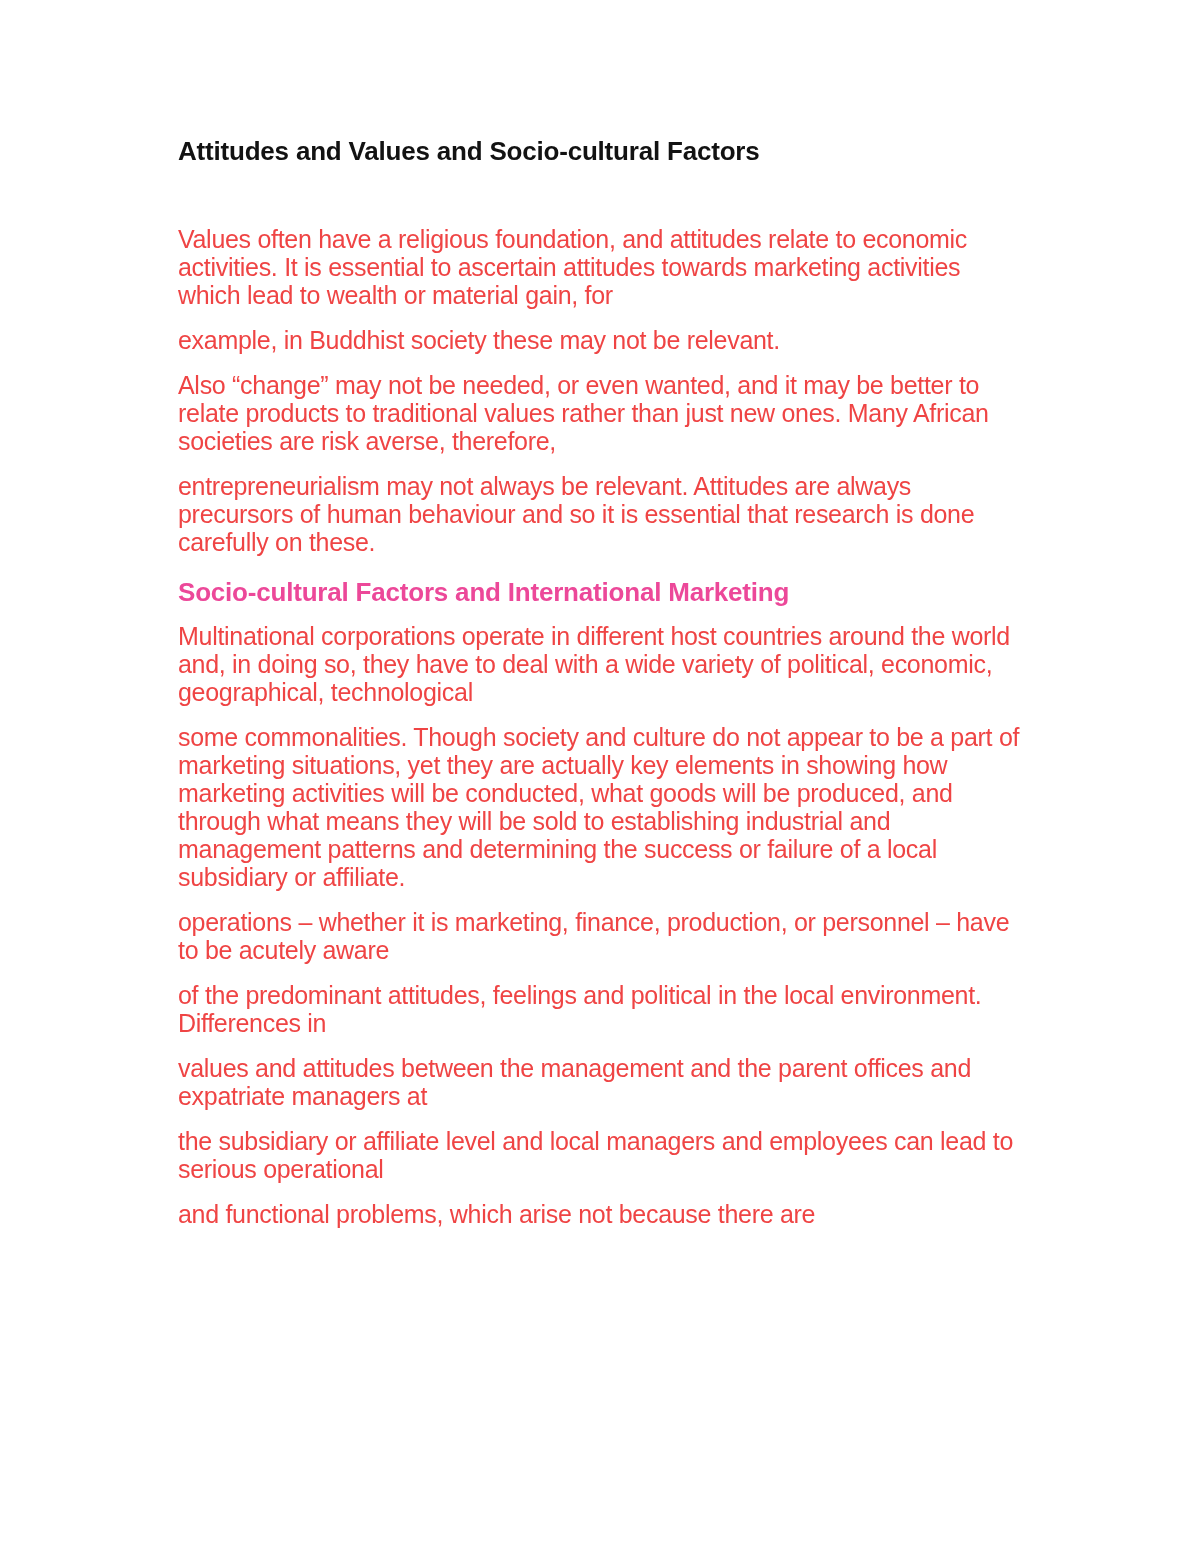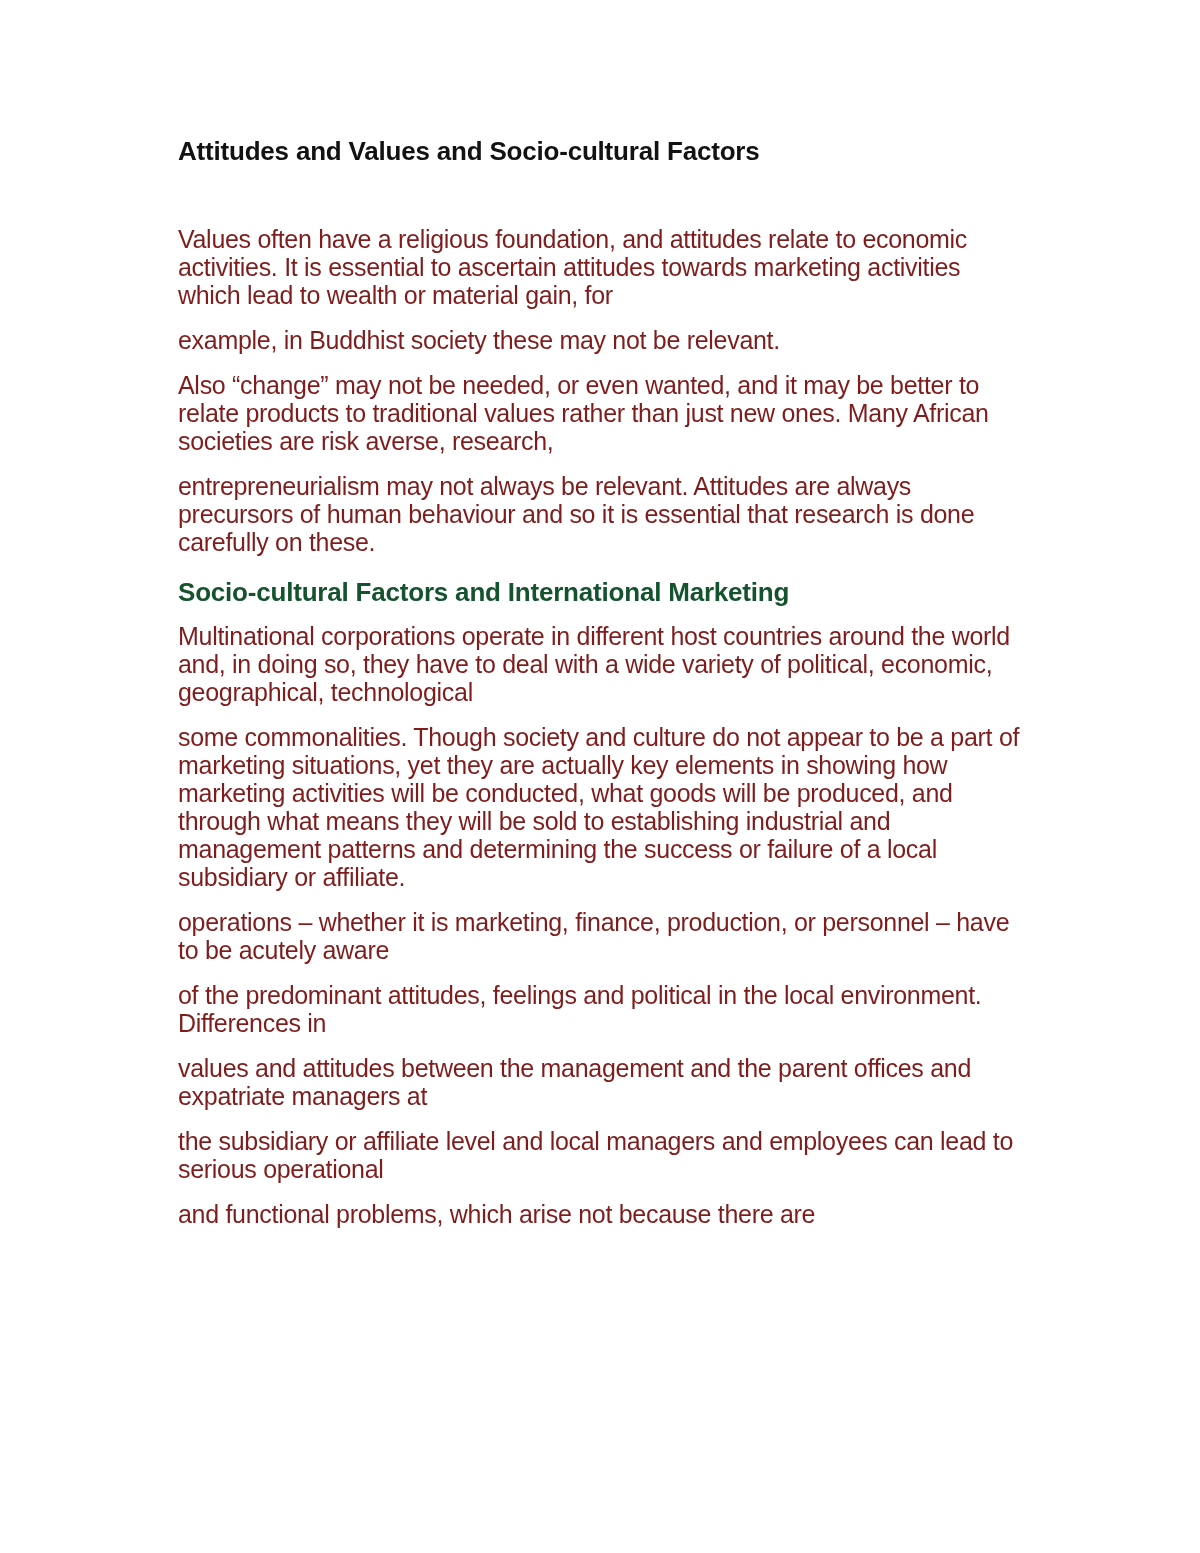--- a/index.html
+++ b/index.html
@@ -24,51 +24,51 @@
     line-height: 32px;
     font-weight: 700;
     color: #121212;
     margin: 0 0 58px 0;
     letter-spacing: -0.2px;
   }
   h2.section-heading {
     font-size: 26px;
     line-height: 32px;
     font-weight: 700;
-    color: #14532d;
+    color: #ec4899;
     margin: 20px 0 14px 0;
     letter-spacing: -0.2px;
   }
   p.body-paragraph {
     font-size: 25px;
     line-height: 28px;
     margin: 0 0 17px 0;
     letter-spacing: -0.3px;
-    color: #7f1d1d;
+    color: #ef4444;
     text-align: left;
   }
   
   p.clipped-paragraph {
     height: 76px;
     overflow: hidden;
     margin-bottom: 1px;
   }
 </style>
 </head>
 <body>
 
 <div class="page">
 
   <h1 class="doc-title">Attitudes and Values and Socio-cultural Factors</h1>
 
   <p class="body-paragraph">Values often have a religious foundation, and attitudes relate to economic activities. It is essential to ascertain attitudes towards marketing activities which lead to wealth or material gain, for</p>
 
   <p class="body-paragraph">example, in Buddhist society these may not be relevant.</p>
 
-  <p class="body-paragraph">Also “change” may not be needed, or even wanted, and it may be better to relate products to traditional values rather than just new ones. Many African societies are risk averse, research,</p>
+  <p class="body-paragraph">Also “change” may not be needed, or even wanted, and it may be better to relate products to traditional values rather than just new ones. Many African societies are risk averse, therefore,</p>
 
   <p class="body-paragraph">entrepreneurialism may not always be relevant. Attitudes are always precursors of human behaviour and so it is essential that research is done carefully on these.</p>
 
   <h2 class="section-heading">Socio-cultural Factors and International Marketing</h2>
 
   <p class="body-paragraph">Multinational corporations operate in different host countries around the world and, in doing so, they have to deal with a wide variety of political, economic, geographical, technological</p>
 
 
   <p class="body-paragraph">some commonalities. Though society and culture do not appear to be a part of marketing situations, yet they are actually key elements in showing how marketing activities will be conducted, what goods will be produced, and through what means they will be sold to establishing industrial and management patterns and determining the success or failure of a local subsidiary or affiliate.</p>
 

